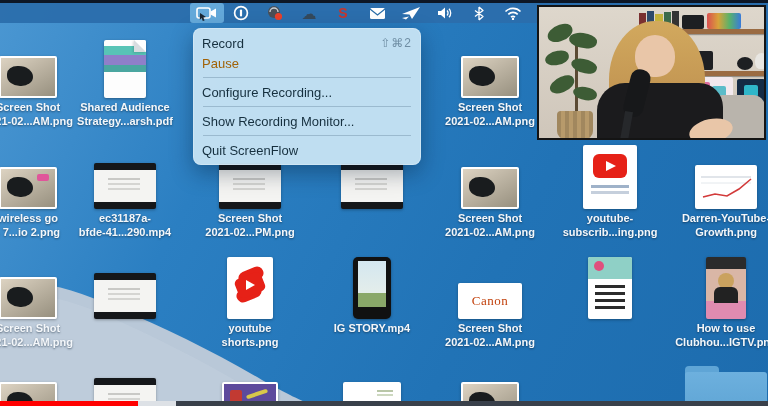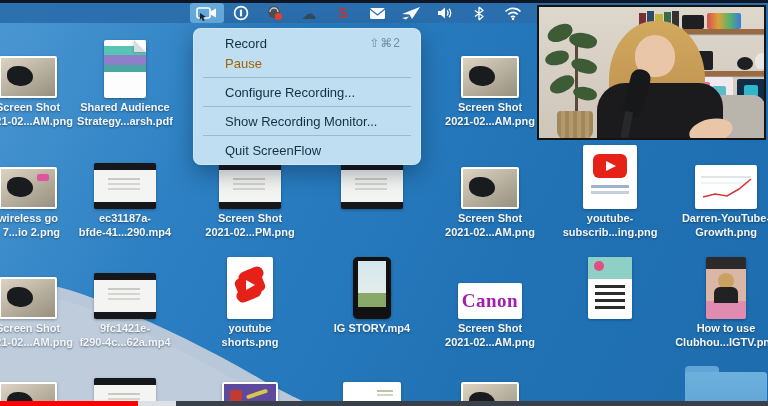--- a/index.html
+++ b/index.html
@@ -31,22 +31,22 @@
 
   
   .menu-panel {
     position:absolute; left:193px; top:28px; width:228px; z-index:30;
     background:rgba(198,226,243,0.96);
     border-radius:8px;
     box-shadow:0 8px 22px rgba(0,20,40,0.35), 0 0 0 1px rgba(255,255,255,0.25) inset;
     padding:5px 0;
   }
   .menu-item {
-    height:20px; display:flex; align-items:center; padding:0 20px;
-    font-size:13px; font-weight:500; color:#16303f; cursor:default;margin-left:12px;
+    height:20px; display:flex; align-items:center; padding:0 9px;
+    font-size:13px; font-weight:500; color:#16303f; cursor:default;
   }
   .menu-item .sc { margin-left:auto; color:#6f8ea4; letter-spacing:1px; font-size:12px; }
   .menu-item.disabled { color:#a16207; }
   .menu-sep { height:1px; background:rgba(60,95,120,0.28); margin:4px 10px; }
 
   
   .di {
     position:absolute; width:118px; z-index:2;
     display:flex; flex-direction:column; align-items:center;
   }
@@ -78,21 +78,21 @@
   .t-shorts { width:46px; height:62px; background:#fff; border-radius:2px; position:relative; box-shadow:0 1px 3px rgba(0,0,0,.3); overflow:hidden;}
   .sh-bar1,.sh-bar2 { position:absolute; width:26px; height:13px; background:#e62117; border-radius:7px; }
   .sh-bar1 { left:11px; top:12px; transform:rotate(-22deg); }
   .sh-bar2 { left:9px; top:30px; transform:rotate(-22deg); }
   .sh-mid { position:absolute; left:9px; top:18px; width:28px; height:20px; background:#e62117; border-radius:5px; transform:rotate(-22deg);}
   .sh-play { position:absolute; left:19px; top:23px; border-left:9px solid #fff; border-top:5px solid transparent; border-bottom:5px solid transparent; }
   .t-igstory { width:38px; height:62px; background:#111; border-radius:5px; position:relative; overflow:hidden; box-shadow:0 1px 3px rgba(0,0,0,.35);}
   .t-igstory .sky { position:absolute; left:5px; top:4px; right:5px; height:40px; background:linear-gradient(#d4e7f0,#e8efe9); }
   .t-igstory .grass { position:absolute; left:5px; top:36px; right:5px; height:14px; background:#8aa869; }
   .t-canon { width:64px; height:36px; background:#fff; border-radius:2px; display:flex; align-items:center; justify-content:center; box-shadow:0 1px 3px rgba(0,0,0,.3);}
-  .canon-text { color:#a21caf; font-family:"Liberation Serif",serif; font-weight:bold; font-size:19px; letter-spacing:0.5px; }
+  .canon-text { color:#c2410c; font-family:"Liberation Serif",serif; font-weight:normal; font-size:13px; letter-spacing:0.5px; }
   .t-pin { width:44px; height:62px; background:#fff; border-radius:2px; position:relative; overflow:hidden; box-shadow:0 1px 3px rgba(0,0,0,.3);}
   .t-pin .top { position:absolute; left:0; top:0; width:100%; height:22px; background:#8fd0c6; }
   .t-pin .dot { position:absolute; left:6px; top:4px; width:10px; height:10px; border-radius:50%; background:#e04f7e; }
   .t-pin .lines { position:absolute; left:7px; top:28px; width:30px; height:26px; background:repeating-linear-gradient(#2c2c2c 0 3px, #fff 3px 7px); }
   .t-club { width:40px; height:62px; border-radius:2px; position:relative; overflow:hidden; box-shadow:0 1px 3px rgba(0,0,0,.35); background:linear-gradient(#2b2b2b 0 12px, #d9b6a6 12px 44px, #e08bb0 44px 100%);}
   .t-club .head { position:absolute; left:12px; top:16px; width:16px; height:16px; border-radius:50%; background:#caa25f; }
   .t-club .body { position:absolute; left:8px; top:30px; width:24px; height:16px; border-radius:6px 6px 0 0; background:#222; }
   .t-purple { width:56px; height:42px; background:#5d4a9c; border:2px solid #fff; border-radius:2px; position:relative; box-shadow:0 1px 3px rgba(0,0,0,.3);}
   .t-purple::before { content:""; position:absolute; left:6px; top:6px; width:12px; height:26px; background:#c23a32; border-radius:2px; }
   .t-purple::after { content:""; position:absolute; right:8px; top:8px; width:22px; height:4px; background:#d8c84a; border-radius:2px; transform:rotate(-18deg); }
@@ -325,22 +325,20 @@
   <div class="thumbwrap">
       <div class="t-photo"></div>
     </div>
   <div class="di-label">Screen Shot
 2021-02...AM.png</div>
 </div>
 <div class="di c2 r3">
   <div class="thumbwrap">
       <div class="t-video"></div>
     </div>
-  <div class="di-label">9fc1421e-
-f290-4c...62a.mp4</div>
 </div>
 <div class="di c3 r3">
   <div class="thumbwrap">
       <div class="t-shorts">
         <div class="sh-bar1"></div>
         <div class="sh-bar2"></div>
         <div class="sh-mid"></div>
         <div class="sh-play"></div>
       </div>
     </div>

